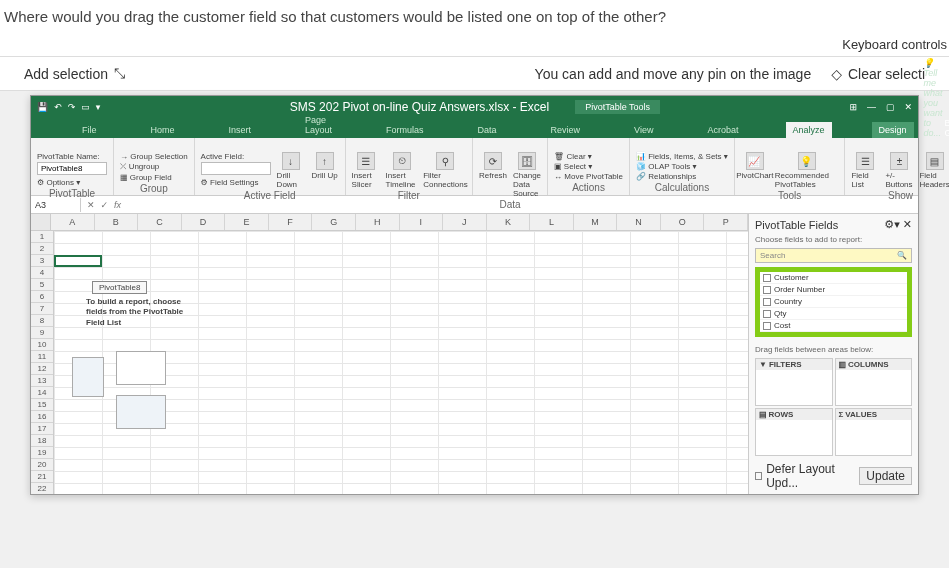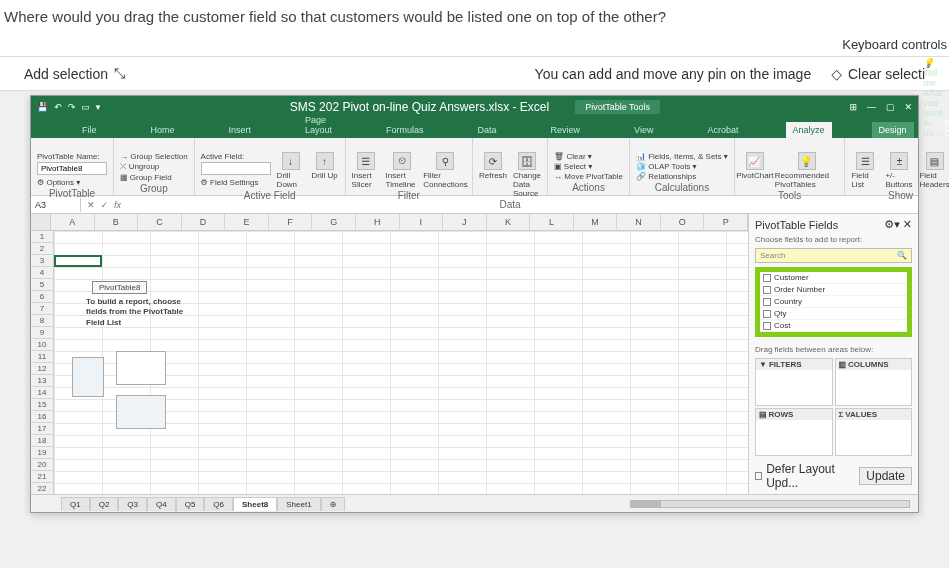--- a/index.html
+++ b/index.html
@@ -406,30 +406,14 @@
           </div>
       </div>
       <div class="fp-footer">
         <span class="cb"></span>
         <span>Defer Layout Upd...</span>
         <span class="upd">Update</span>
       </div>
     </div>
   </div>
 
-  <div class="sheet-tabs">
-    <div class="st">Q1</div>
-    <div class="st">Q2</div>
-    <div class="st">Q3</div>
-    <div class="st">Q4</div>
-    <div class="st">Q5</div>
-    <div class="st">Q6</div>
-    <div class="st active">Sheet8</div>
-    <div class="st">Sheet1</div>
-    <div class="st">⊕</div>
-    <div class="scroll">
-        <div class="bar">
-          <div class="thumb"></div>
-        </div>
-      </div>
-  </div>
 
 </div>
 
 </body></html>

